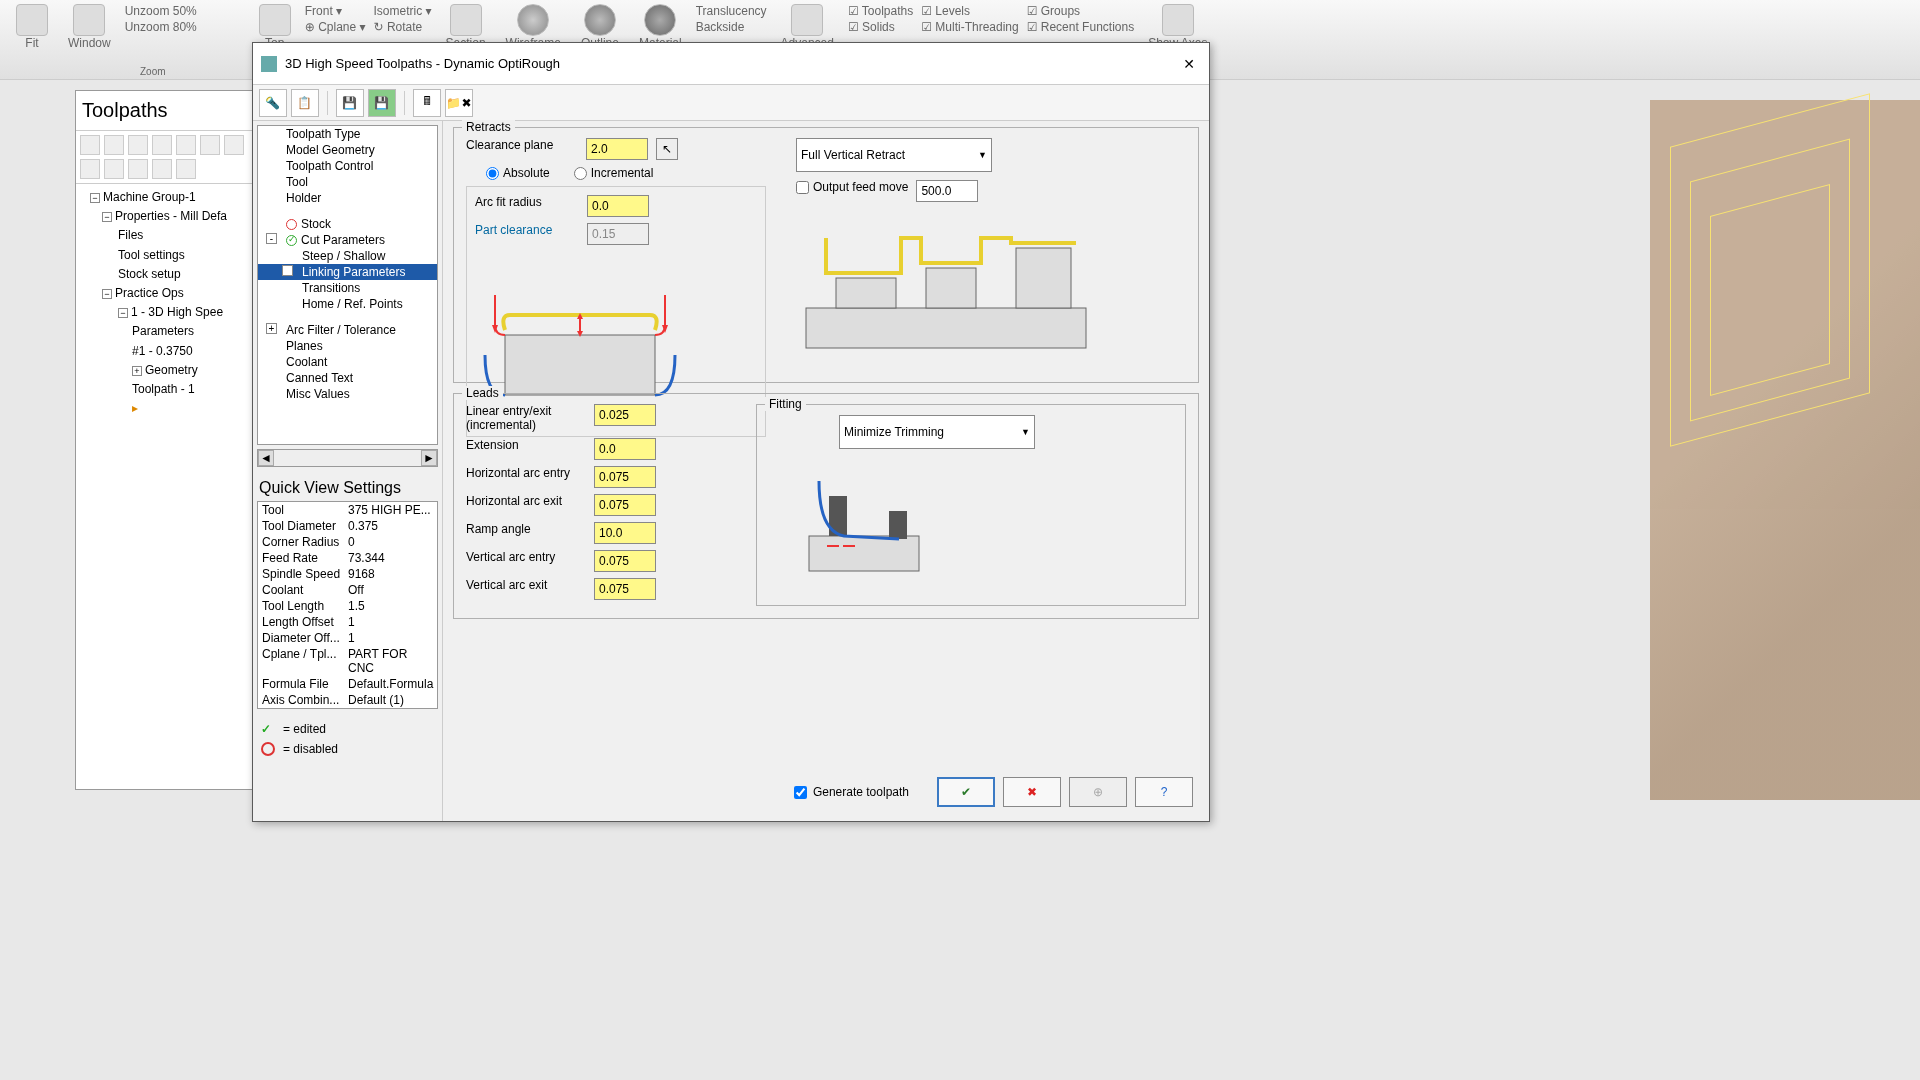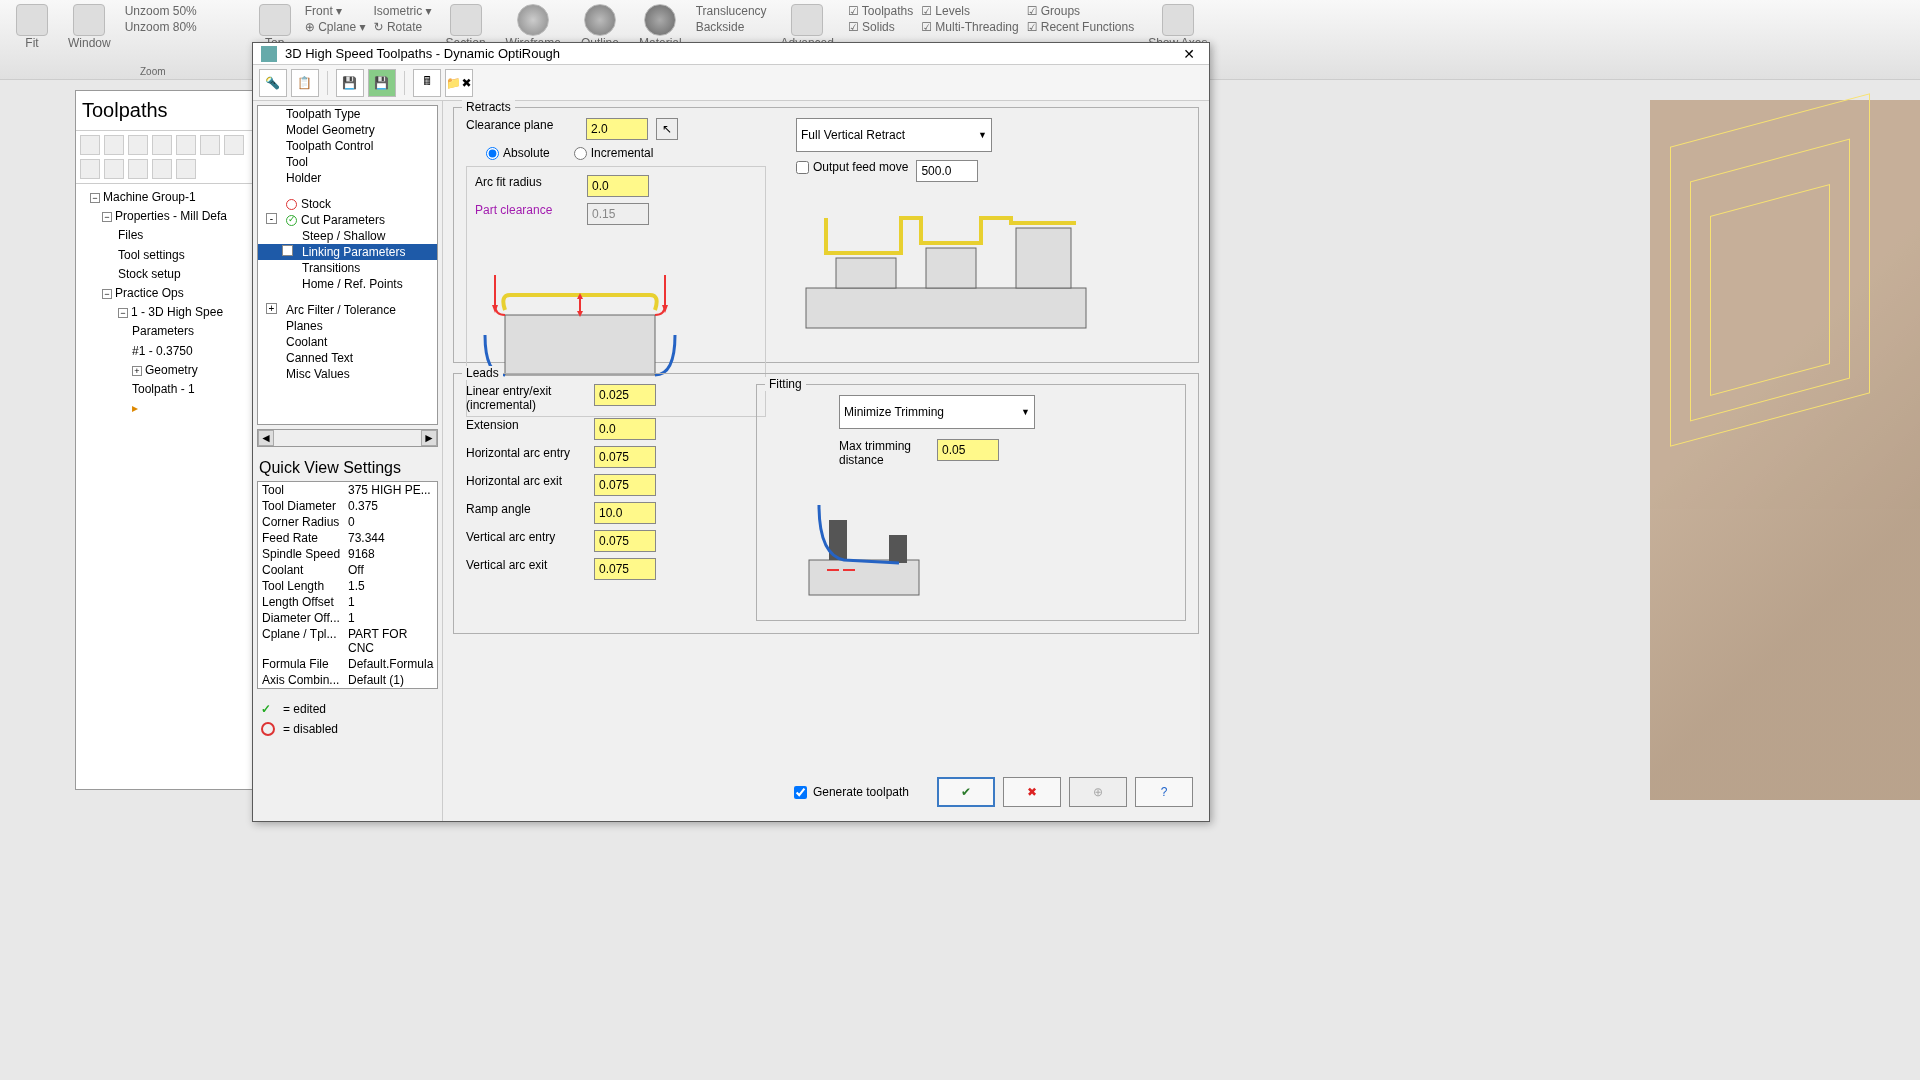--- a/index.html
+++ b/index.html
@@ -21,21 +21,21 @@
 .tree .lvl2 { padding-left: 40px; }
 .tree .lvl3 { padding-left: 54px; }
 .tree .boxmark { display: inline-block; width: 10px; height: 10px; border: 1px solid #888; margin-right: 3px; text-align: center; line-height: 8px; font-size: 9px; }
 
 
 .viewport-bg { position: absolute; right: 0; top: 100px; width: 270px; height: 700px; background: linear-gradient(135deg, #b89878 40%, #a58565 70%); opacity: 0.7; }
 .viewport-wire { position: absolute; border: 1px solid #ffe040; }
 
 
 .dialog { position: absolute; left: 252px; top: 42px; width: 958px; height: 780px; background: #f0f0f0; border: 1px solid #5a5a5a; box-shadow: 2px 2px 8px rgba(0,0,0,0.3); display: flex; flex-direction: column; }
-.titlebar { height: 22px; background: #fff; display: flex; align-items: center; padding: 0 8px; border-bottom: 1px solid #ccc; }
+.titlebar { height: 42px; background: #fff; display: flex; align-items: center; padding: 0 8px; border-bottom: 1px solid #ccc; }
 .titlebar-icon { width: 16px; height: 16px; background: #6aa; margin-right: 8px; }
 .titlebar-text { flex: 1; font-size: 13px; }
 .titlebar-close { width: 24px; height: 24px; text-align: center; line-height: 24px; font-size: 14px; cursor: pointer; }
 
 .dlg-toolbar { height: 36px; background: #f5f5f5; display: flex; align-items: center; padding: 0 6px; gap: 4px; border-bottom: 1px solid #ccc; }
 .dlg-tb-btn { width: 28px; height: 28px; border: 1px solid #bbb; background: #fff; display: flex; align-items: center; justify-content: center; }
 .dlg-tb-sep { width: 1px; height: 24px; background: #ccc; margin: 0 4px; }
 
 .dlg-body { flex: 1; display: flex; }
 
@@ -335,21 +335,21 @@
                   <input type="radio" style="">
                   <span>Incremental</span>
                 </label>
             </div>
             <div style="border:1px solid #ccc;padding:8px;margin-top:4px;position:relative">
               <div class="form-row">
                 <span class="form-label" style="width:104px">Arc fit radius</span>
                 <input class="num-input hl" value="0.0" style="">
               </div>
               <div class="form-row">
-                <span class="form-label" style="width:104px;color:#a21caf">Part clearance</span>
+                <span class="form-label" style="width:104px;color:#0369a1">Part clearance</span>
                 <input class="num-input dis" disabled="" value="0.15" style="">
               </div>
               
               <svg class="retract-diag" viewBox="0 0 210 130" style="margin-top:4px">
                 <rect x="30" y="60" width="150" height="60" fill="#ddd" stroke="#666"></rect>
                 <path d="M 20 20 L 20 50 Q 20 60 30 60" stroke="#e33" fill="none" stroke-width="2"></path>
                 <path d="M 190 20 L 190 50 Q 190 60 180 60" stroke="#e33" fill="none" stroke-width="2"></path>
                 <polygon points="17,50 23,50 20,58" fill="#e33"></polygon>
                 <polygon points="187,50 193,50 190,58" fill="#e33"></polygon>
                 <path d="M 30 55 Q 25 40 35 40 L 175 40 Q 185 40 180 55" stroke="#e8d030" fill="none" stroke-width="4"></path>
@@ -417,24 +417,20 @@
             </div>
         </div>
 
         <div class="group" style="flex:1;margin:0">
           <div class="group-title">Fitting</div>
           <div style="padding-left:70px">
             <div class="dropdown">
               <span>Minimize Trimming</span>
                 <span class="dd-arrow">▼</span>
             </div>
-            <div class="form-row" style="margin-top:10px">
-              <span class="form-label" style="width:90px">Max trimming distance</span>
-              <input class="num-input hl" value="0.05" style="">
-            </div>
           </div>
           <svg class="fit-diag" viewBox="0 0 190 120">
             <rect x="40" y="75" width="110" height="35" fill="#ddd" stroke="#666"></rect>
             <rect x="60" y="35" width="18" height="40" fill="#555"></rect>
             <rect x="120" y="50" width="18" height="28" fill="#555"></rect>
             <path d="M 50 20 Q 50 70 75 75 L 130 78" stroke="#2563c4" fill="none" stroke-width="3"></path>
             <line x1="58" y1="85" x2="70" y2="85" stroke="#e33" stroke-width="2"></line>
             <line x1="74" y1="85" x2="86" y2="85" stroke="#e33" stroke-width="2"></line>
           </svg>
         </div>

